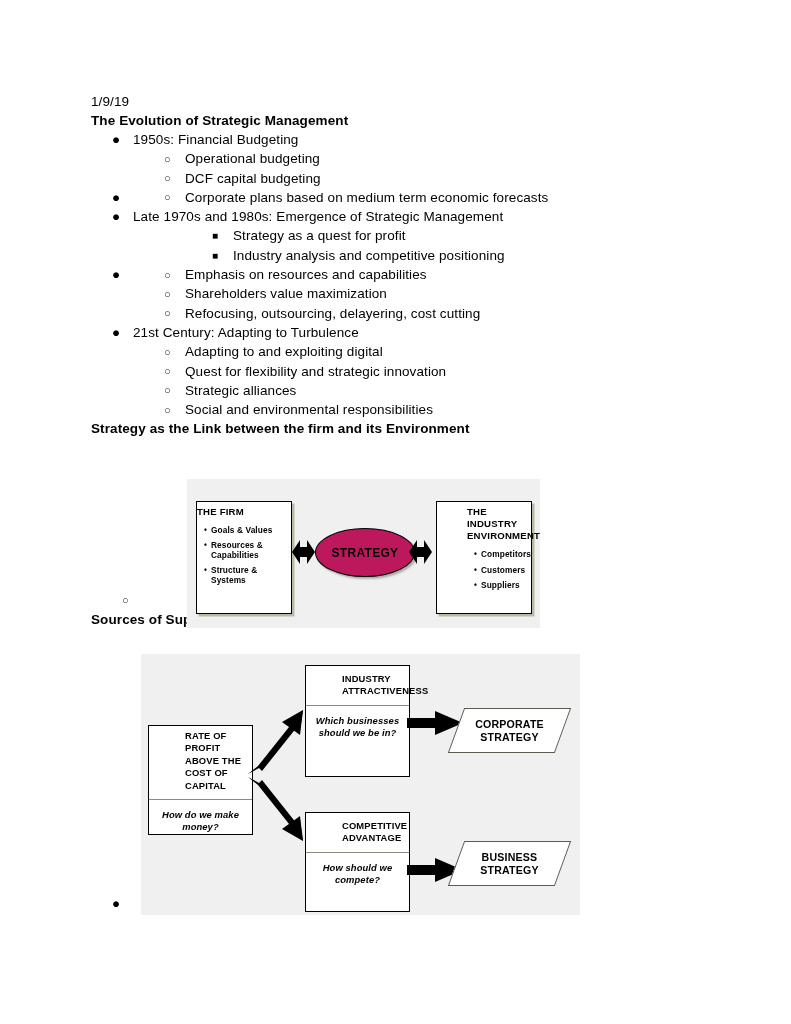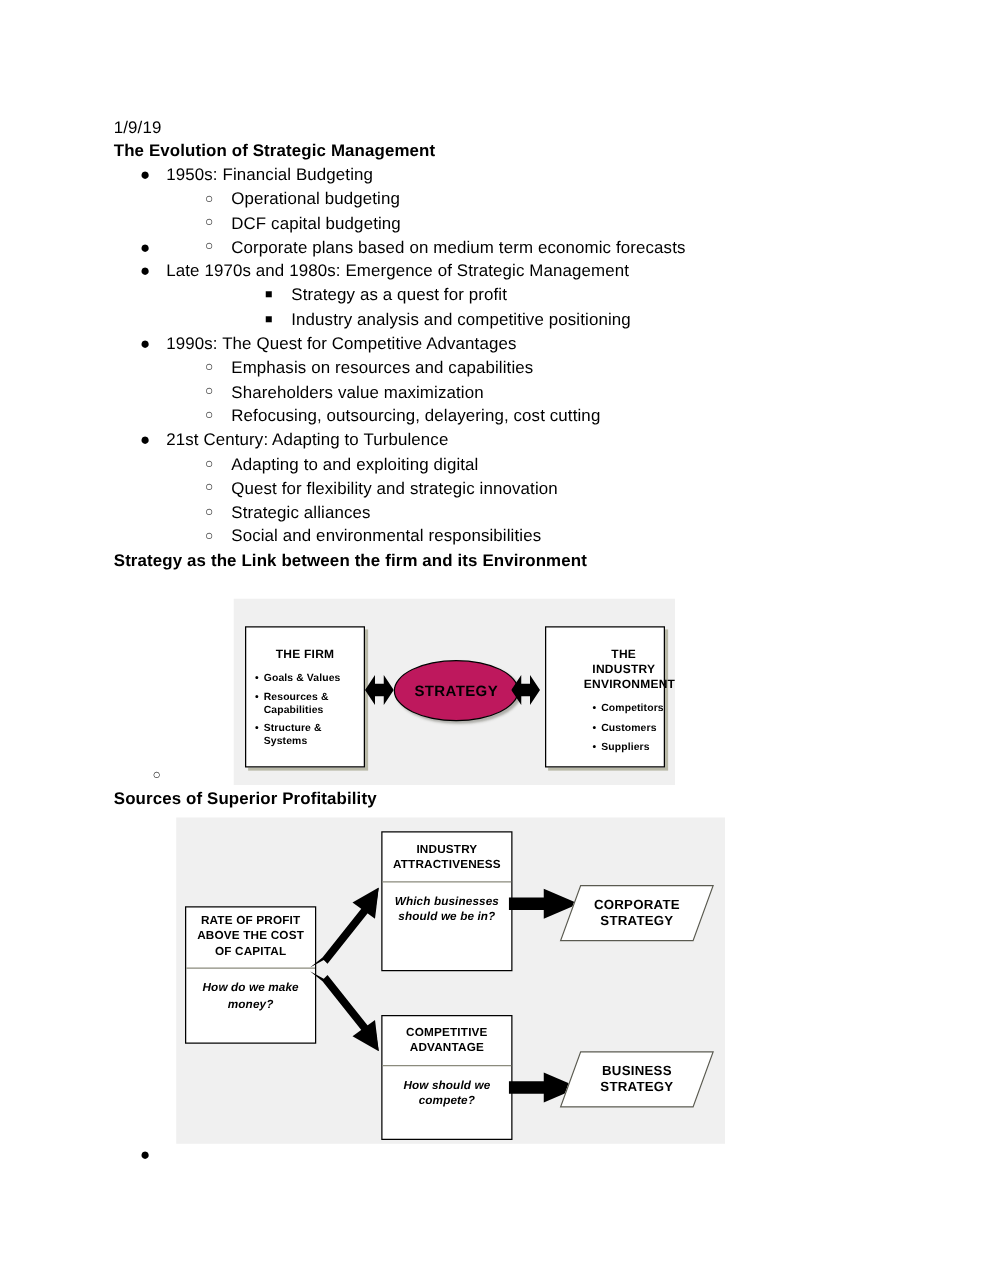--- a/index.html
+++ b/index.html
@@ -126,26 +126,26 @@
     box-shadow: 2.5px 2.5px 0 0 #b9b9a8;
     box-sizing: border-box;
   }
   .fbox-firm {
     left: 9px; top: 22px; width: 96px; height: 113px;
   }
   .fbox-ind {
     left: 249px; top: 22px; width: 96px; height: 113px; padding-left: 30px;
   }
   .fbox-title {
-    text-align: center;
+    text-align: left;
     font-weight: bold;
     font-size: 9.6px;
     line-height: 12px;
     letter-spacing: 0.2px;
-    margin-top: 16px;
+    margin-top: 4px;
   }
   .fbox-list {
     margin: 7px 0 0 0;
     padding: 0 0 0 7px;
     list-style: none;
   }
   .fbox-list li {
     position: relative;
     font-weight: bold;
     font-size: 8.3px;
@@ -196,26 +196,26 @@
     height: 261px;
     background: #f0f0f0;
   }
   .gbox {
     position: absolute;
     background: #ffffff;
     border: 1.5px solid #000;
     box-sizing: border-box;
   }
   .gbox .gtop {
-    text-align: center;
     font-weight: bold;
     font-size: 9.4px;
     line-height: 12.4px;
     letter-spacing: 0.15px;
     padding: 7px 4px 7px 4px;
+    margin-left: 32px;
   }
   .gbox .gdiv {
     border-top: 1.2px solid #8b8b7d;
     height: 0;
   }
   .gbox .gq {
     text-align: center;
     font-weight: bold;
     font-style: italic;
     font-size: 9.4px;
@@ -310,21 +310,20 @@
           </li>
           <li class="b3">
             <span class="mk">■</span>
             <span>Industry analysis and competitive positioning</span>
           </li>
         </ul>
       </li>
 
       <li class="b1">
         <span class="mk">●</span>
-        <span>1990s: The Quest for Competitive Advantages</span>
         <ul class="lvl2">
           <li class="b2">
             <span class="mk">○</span>
             <span>Emphasis on resources and capabilities</span>
           </li>
           <li class="b2">
             <span class="mk">○</span>
             <span>Shareholders value maximization</span>
           </li>
           <li class="b2">

